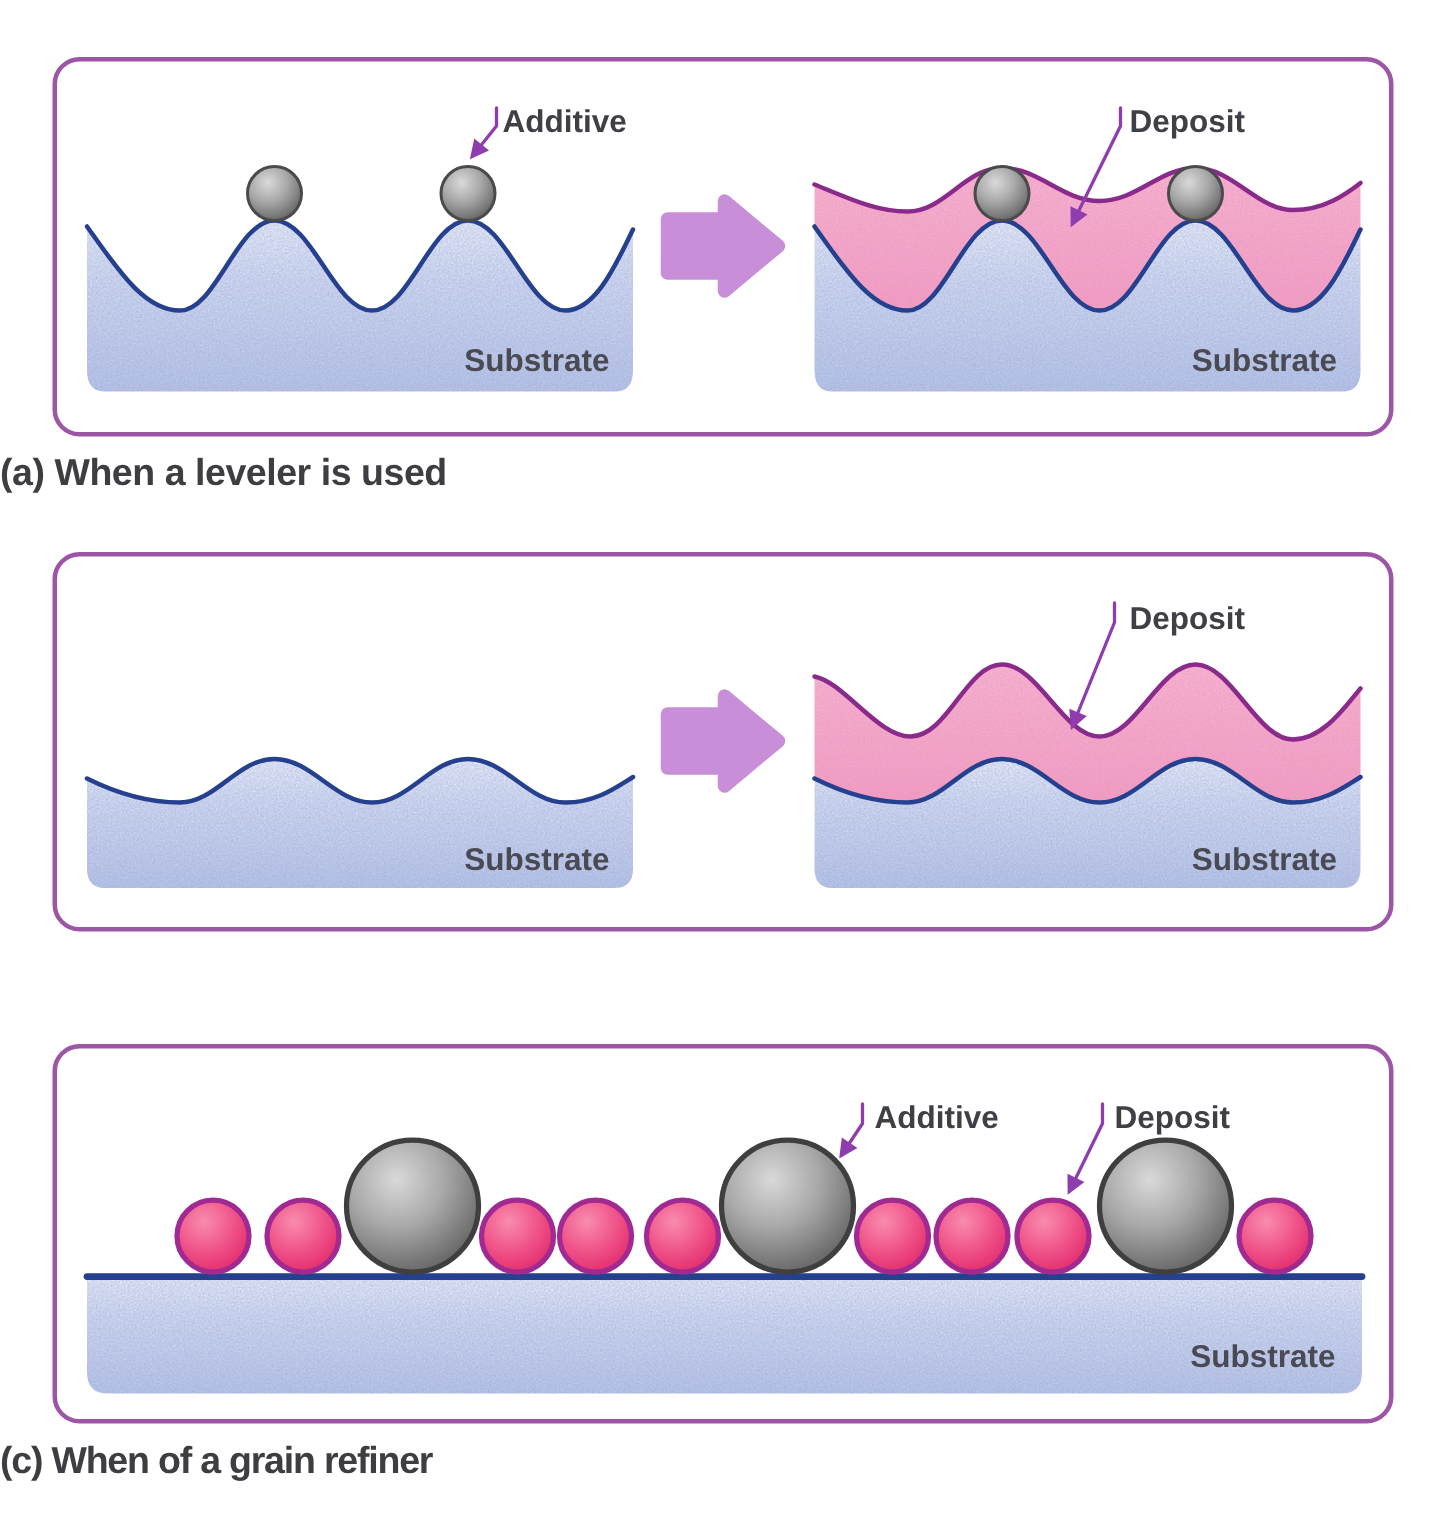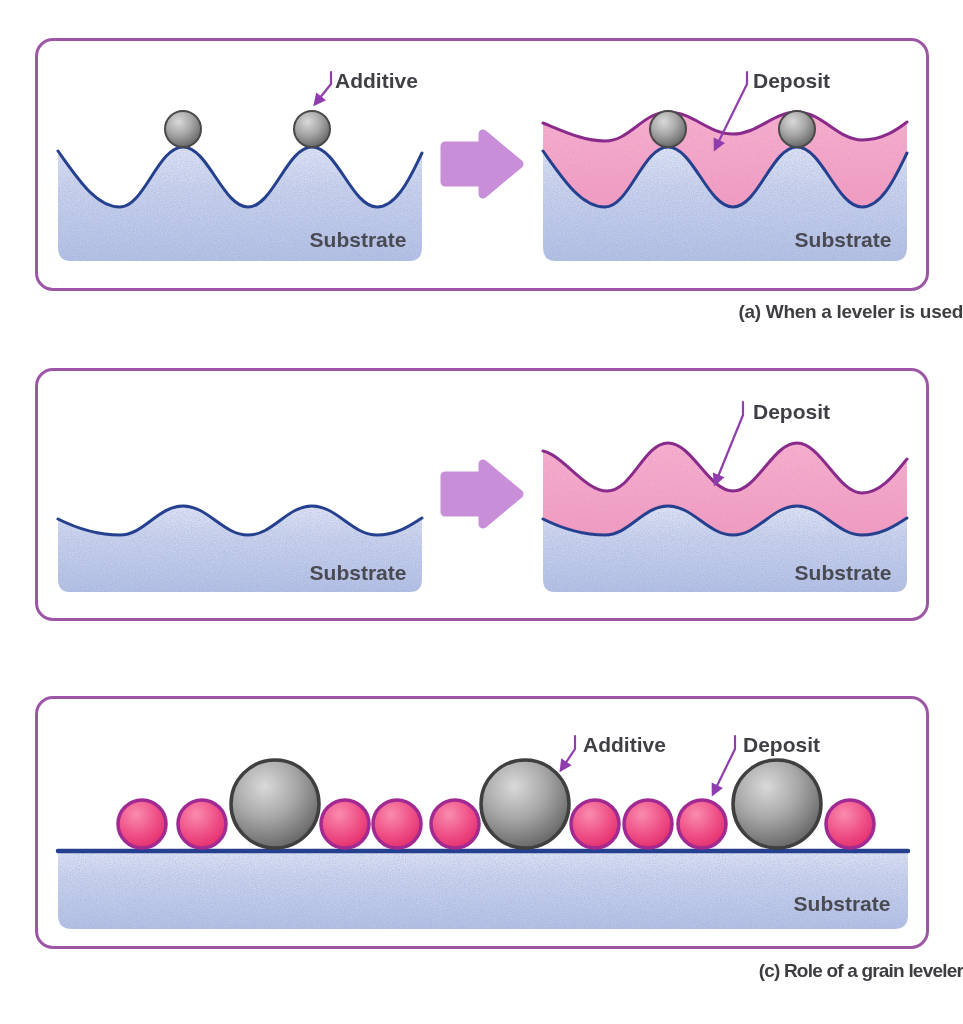--- a/index.html
+++ b/index.html
@@ -4,22 +4,22 @@
 <style>
   html,body{margin:0;padding:0;background:#ffffff;}
   .stage{position:relative;width:963px;height:1024px;background:#ffffff;
          font-family:"Liberation Sans",sans-serif;overflow:hidden;}
   .panel{position:absolute;left:35px;width:888px;height:247px;
          border:3px solid #9d56a6;border-radius:18px;background:#ffffff;}
   .panel-a{top:38px;}
   .panel-b{top:368px;}
   .panel-c{top:696px;}
   .art{position:absolute;left:0;top:0;width:888px;height:247px;display:block;}
-  .caption{position:absolute;left:0;right:0;text-align:right;
-           font-size:19px;font-weight:bold;color:#3d3d42;letter-spacing:-0.3px;}
+  .caption{position:absolute;left:0;right:0;text-align:left;
+           font-size:25px;font-weight:bold;color:#3d3d42;letter-spacing:-0.3px;}
   .caption-a{top:301px;}
   .caption-b{top:631px;}
   .caption-c{top:960px;letter-spacing:-0.8px;}
   .art text{font-family:"Liberation Sans",sans-serif;font-weight:bold;}
   .lbl{font-size:21px;fill:#3f3f46;}
   .sub-lbl{font-size:21px;fill:#4a4a52;}
   .sub-fill{fill:url(#subGrad);}
   .sub-line{fill:none;stroke:#24408e;stroke-width:3;stroke-linecap:round;}
   .dep-fill{fill:url(#depGrad);}
   .dep-line{fill:none;stroke:#8a2b8c;stroke-width:3;stroke-linecap:round;}
@@ -207,15 +207,15 @@
         <circle class="pink-sphere" cx="812" cy="125" r="24"></circle>
       </g>
 
       <path class="leader" d="M537,37 L537,50 L523,71" marker-end="url(#ah)"></path>
       <text class="lbl" x="545" y="53">Additive</text>
       <path class="leader" d="M697,37 L697,50 L675,95" marker-end="url(#ah)"></path>
       <text class="lbl" x="705" y="53">Deposit</text>
       <text class="sub-lbl" x="804" y="212" text-anchor="middle">Substrate</text>
     </svg>
   </div>
-  <div class="caption caption-c">(c) Role of a grain leveler</div>
+  <div class="caption caption-c">(c) When of a grain refiner</div>
 
 </div>
 
 </body></html>

